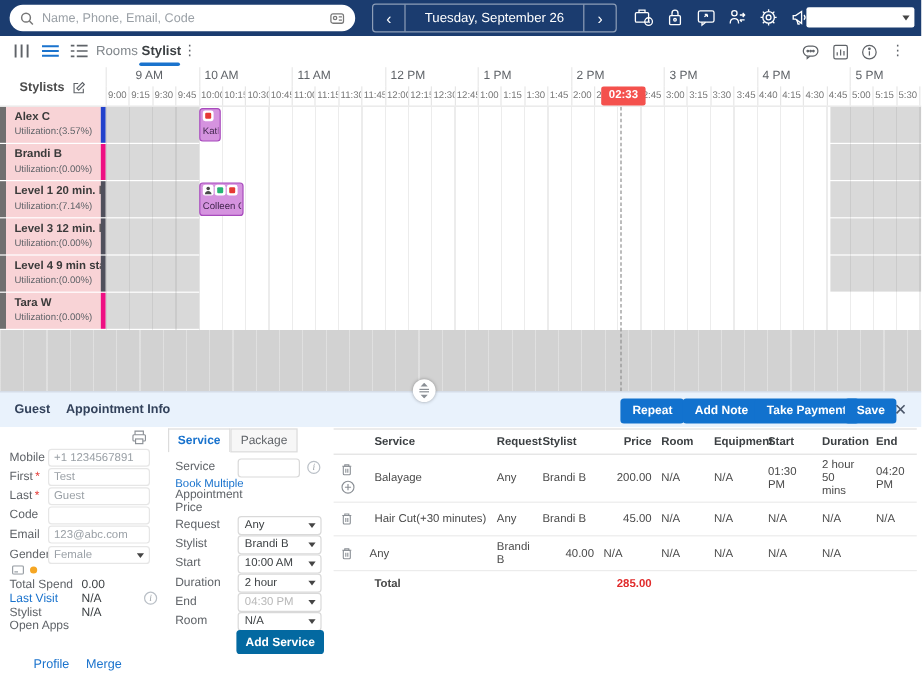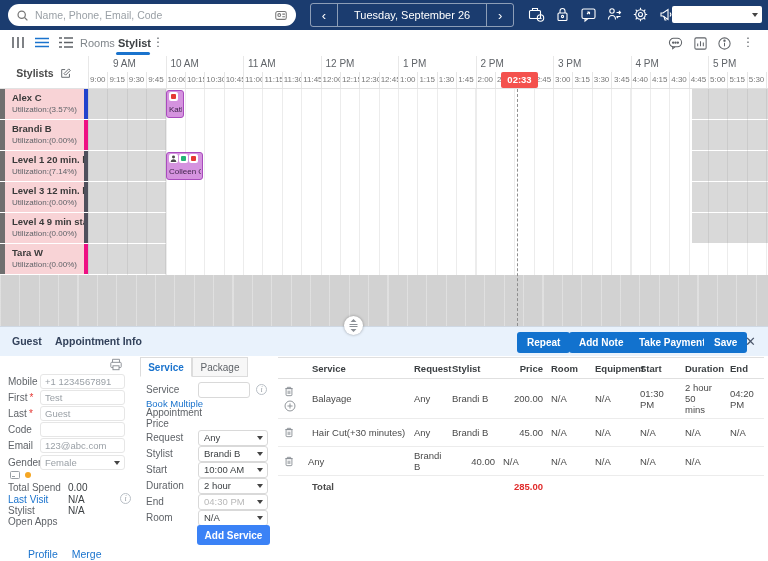--- a/index.html
+++ b/index.html
@@ -103,21 +103,21 @@
   .btab.active{background:#fff;color:#1a73cd;font-weight:bold;border-bottom-color:#fff}
   .btab.idle{background:#f7f7f7;color:#5f6368}
   .bfield{position:absolute;left:146px;height:16px;width:124px}
   .blabel{position:absolute;left:0;top:2px;font-size:10px;color:#5f6368;white-space:nowrap}
   .bsel{position:absolute;left:52px;top:0;width:70px;height:16px;border:1px solid #d9d9d9;border-radius:3px;background:#fff;
         font-size:9.5px;color:#3c4043;line-height:14px;padding:0 14px 0 5px;white-space:nowrap;overflow:hidden;cursor:pointer}
   .bsel .caret{position:absolute;right:4px;top:5px}
   .bsel.dis{color:#b8b8b8}
   .bookmult{position:absolute;left:146px;top:398px;font-size:9.5px;color:#1a73cd;cursor:pointer}
   .apprice{position:absolute;left:146px;top:407px;width:60px;font-size:10px;color:#5f6368;line-height:11px}
-  .addsvc{position:absolute;left:197px;top:525px;width:73px;height:20px;background:#3b82f6;color:#fff;border:0;
+  .addsvc{position:absolute;left:197px;top:525px;width:73px;height:20px;background:#0369a1;color:#fff;border:0;
           border-radius:3px;font:bold 10px "Liberation Sans",sans-serif;cursor:pointer}
 
   
   .svctable{position:absolute;left:278px;top:357px;width:486px;border-top:1px solid #e0e0e0;font-size:9.5px}
   .trow{display:grid;grid-template-columns:30px 106px 38px 45px 48px 44px 45px 45px 45px 40px;
         border-bottom:1px solid #ececec;align-items:center}
   .trow.head{font-weight:bold;color:#3c4043;min-height:21px;border-bottom:1px solid #e0e0e0}
   .trow .c{padding:3px 6px 3px 0;color:#4a4a4a;line-height:11px}
   .trow.head .c{color:#3c4043}
   .trow .c.svc{padding-left:4px}

